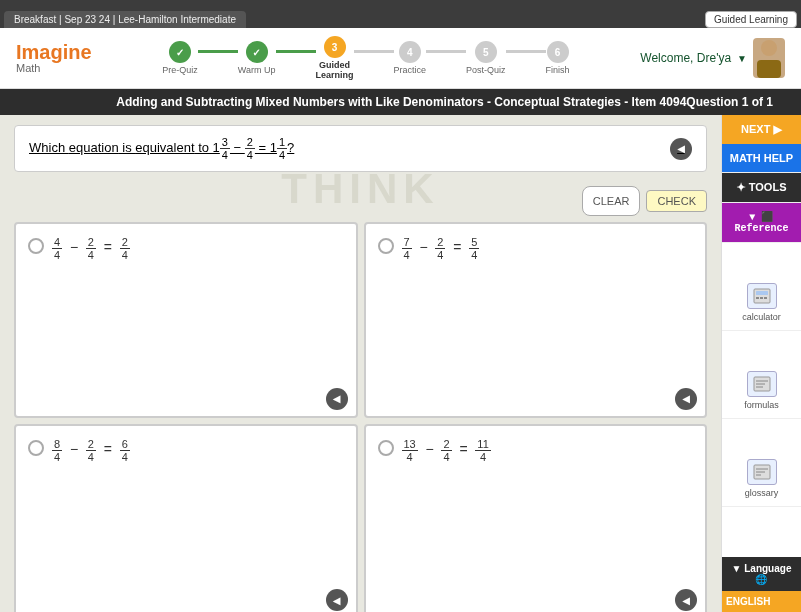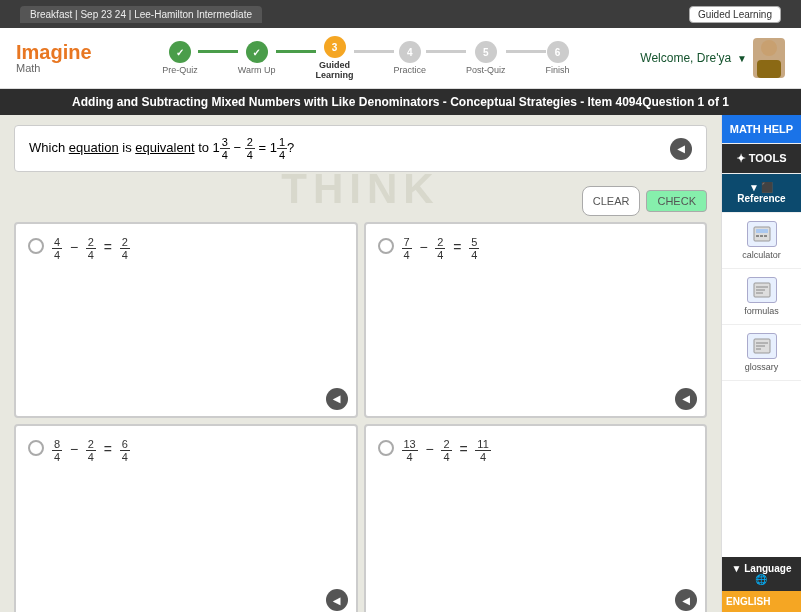--- a/index.html
+++ b/index.html
@@ -3,22 +3,22 @@
   <meta charset="utf-8">
   <style>
     * { box-sizing: border-box; margin: 0; padding: 0; }
     body { font-family: Arial, sans-serif; background: #2a2a2a; width: 801px; height: 612px; overflow: hidden; }
 
     
     .browser-bar {
       background: #3c3c3c;
       height: 28px;
       display: flex;
-      align-items: center;
-      padding: 0 20px;
+      align-items: flex-end;
+      padding: 0 4px;
       gap: 8px;
       font-size: 11px;
       color: #ccc;
     }
     .browser-tab {
       background: #555;
       padding: 3px 10px;
       border-radius: 4px 4px 0 0;
       font-size: 10px;
       color: #eee;
@@ -129,23 +129,23 @@
       position: relative;
       overflow: hidden;
     }
 
     
     .question-banner {
       background: #2d2d2d;
       color: #fff;
       font-size: 12px;
       font-weight: bold;
-      padding: 6px 16px;
-      display: flex;
-      justify-content: center;
+      padding: 6px 28px;
+      display: flex;
+      justify-content: flex-end;
       align-items: center;
     }
 
     
     .content-area {
       display: flex;
       flex: 1;
       overflow: hidden;
     }
 
@@ -248,21 +248,21 @@
     .clear-btn {
       background: #fff;
       border: 1px solid #aaa;
       border-radius: 8px;
       padding: 8px 10px;
       font-size: 11px;
       cursor: pointer;
       color: #555;
     }
     .check-btn {
-      background: #86efac;
+      background: #fef9c3;
       border: 1px solid #aaa;
       border-radius: 4px;
       padding: 4px 10px;
       font-size: 11px;
       cursor: pointer;
       color: #555;
     }
 
     
     .right-sidebar {
@@ -305,37 +305,39 @@
       background: #1a73e8;
       color: #fff;
       font-size: 11px;
     }
     .sidebar-tool.tools {
       background: #2d2d2d;
       color: #fff;
       font-size: 11px;
     }
     .sidebar-tool.reference {
-      background: #0c4a6e;
-      color: #fff;
-      font-size: 10px;
+      background: #a21caf;
+      color: #fff;
+      font-size: 10px;
+      font-family: Liberation Mono, monospace;
     }
 
     .sidebar-icon-btn {
       padding: 8px 6px;
       border-bottom: 1px solid #eee;
       font-size: 9px;
       color: #555;
       cursor: pointer;
       display: flex;
       flex-direction: column;
       align-items: center;
       justify-content: center;
       gap: 3px;
       text-align: center;
+      margin-top: 32px;
     }
     .sidebar-icon-btn .icon-box {
       width: 30px;
       height: 26px;
       background: #e8f0fe;
       border: 1px solid #aac;
       border-radius: 3px;
       display: flex;
       align-items: center;
       justify-content: center;
@@ -448,21 +450,21 @@
 
   <div class="question-banner">
     <span>Adding and Subtracting Mixed Numbers with Like Denominators - Conceptual Strategies - Item 4094</span>
     <span>Question 1 of 1</span>
   </div>
 
   <div class="content-area">
 
     <div class="main-content">
 
-      <div style="display:flex; align-items:center; gap:8px; margin-bottom:6px;">
+      <div style="display:flex; align-items:center; gap:8px; margin-bottom:6px;text-decoration:underline;">
         <div class="question-text" style="flex:1;">
           <span>
             Which <u>equation</u> is <u>equivalent</u> to 1<span class="frac">
                 <span class="num">3</span>
                 <span class="den">4</span>
               </span> − <span class="frac">
                 <span class="num">2</span>
                 <span class="den">4</span>
               </span> = 1<span class="frac">
                 <span class="num">1</span>
@@ -564,20 +566,23 @@
               </span>
           </div>
           <div class="speaker-btn">◀</div>
         </div>
 
       </div>
     </div>
 
     <div class="right-sidebar">
 
+      <div class="next-btn">
+        <span>NEXT ▶</span>
+      </div>
 
       <div class="sidebar-tool math-help">
         <span>MATH HELP</span>
       </div>
 
       <div class="sidebar-tool tools">
         <span>✦ TOOLS</span>
       </div>
 
       <div class="sidebar-tool reference">

